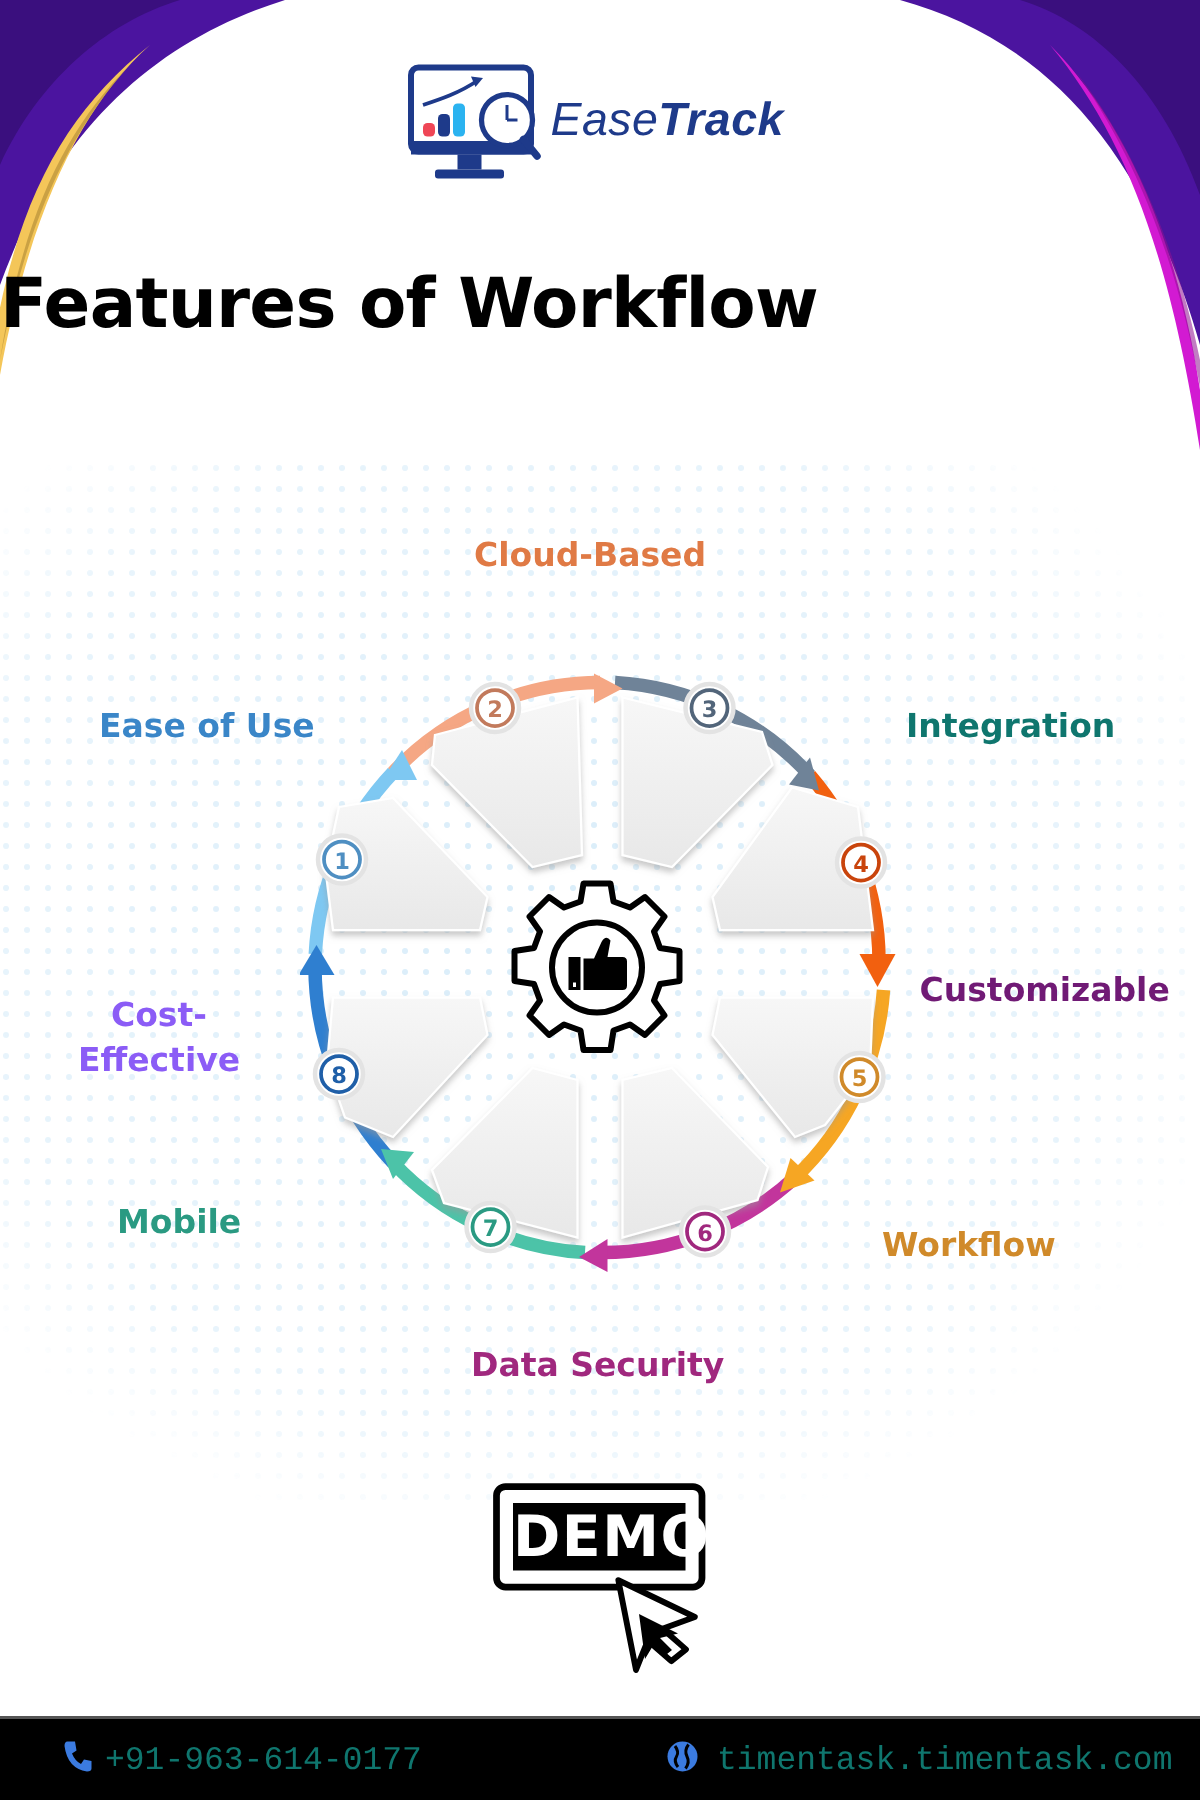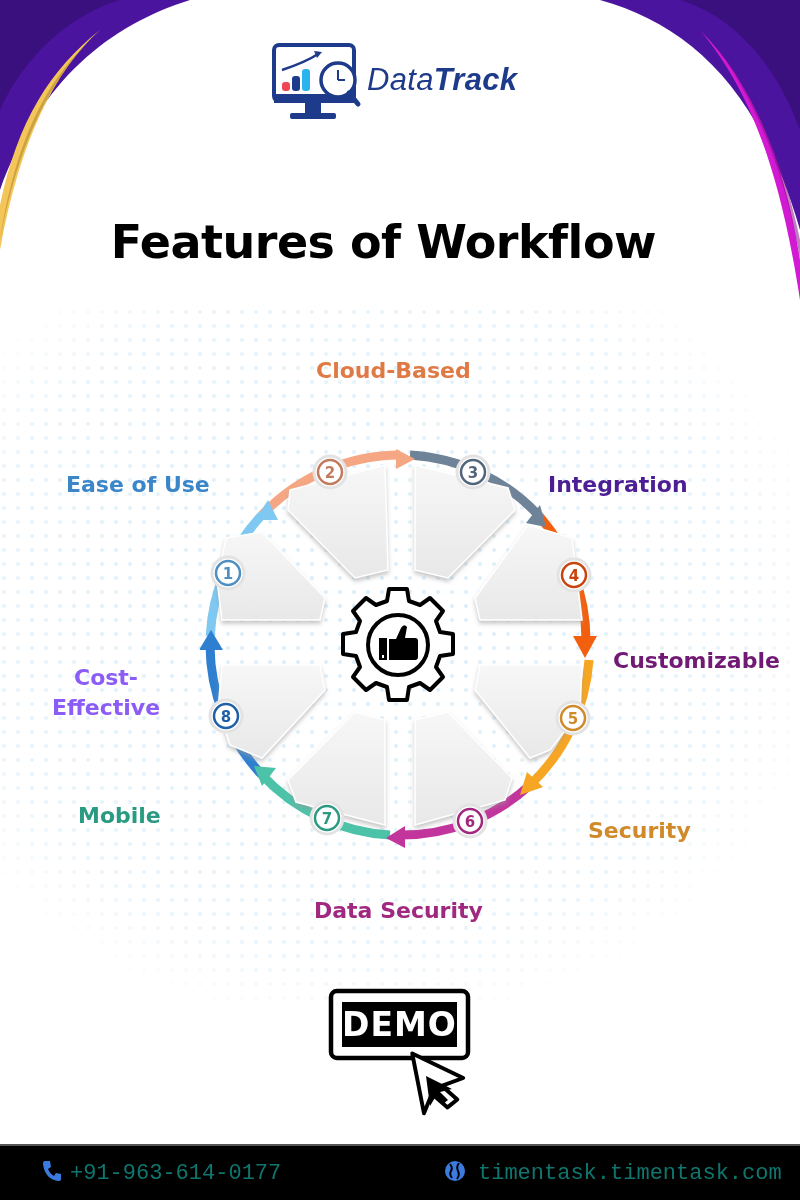--- a/index.html
+++ b/index.html
@@ -4,21 +4,21 @@
 <style>
   html, body { margin: 0; padding: 0; }
   body { width: 800px; height: 1200px; position: relative; overflow: hidden; background: #ffffff; font-family: "Liberation Sans", sans-serif; }
   .abs { position: absolute; }
   .corner-art { position: absolute; left: 0; top: 0; width: 800px; height: 360px; }
   .dots { position: absolute; left: 0; top: 300px; width: 800px; height: 700px; }
   .logo { position: absolute; left: 272px; top: 42px; width: 270px; height: 82px; }
   .logo-text { position: absolute; left: 95px; top: 20px; font-size: 31px; color: #1e3a8a; font-family: "Liberation Sans", sans-serif; letter-spacing: 0.3px; }
   .logo-text .light { font-style: italic; font-weight: 400; }
   .logo-text .bold { font-style: italic; font-weight: 700; }
-  .title { position: absolute; left: 0; top: 172px; width: 656px; text-align: right; font-family: "DejaVu Sans", sans-serif; font-weight: 700; font-size: 46px; line-height: 60px; color: #000; letter-spacing: -0.5px; margin-top: 40px; }
+  .title { position: absolute; left: 0; top: 172px; width: 656px; text-align: left; font-family: "DejaVu Sans", sans-serif; font-weight: 700; font-size: 46px; line-height: 60px; color: #000; letter-spacing: -0.5px; }
   .label { position: absolute; font-family: "DejaVu Sans", sans-serif; font-weight: 700; font-size: 22px; line-height: 30px; white-space: nowrap; }
   .wheel { position: absolute; left: 200px; top: 440px; width: 400px; height: 410px; }
   .footer { position: absolute; left: 0; top: 1144px; width: 800px; height: 56px; background: #000; border-top: 2px solid #555; }
   .footer-item { position: absolute; top: 14px; color: #0f766e; font-family: Liberation Mono, monospace; font-size: 22px; line-height: 28px; }
   .demo { position: absolute; left: 328px; top: 988px; width: 145px; height: 130px; }
 </style>
 </head>
 <body>
 
 <svg class="corner-art" viewBox="0 0 800 360">
@@ -62,39 +62,39 @@
     <rect x="10" y="40" width="8" height="9" rx="3" fill="#ef4656"></rect>
     <rect x="20" y="34" width="8" height="15" rx="3" fill="#1e3a8a"></rect>
     <rect x="30" y="27" width="8" height="22" rx="3" fill="#2bb3f0"></rect>
     <path d="M10,28 C22,24 34,20 46,12" fill="none" stroke="#1e3a8a" stroke-width="2.5"></path>
     <path d="M42,9 L50,10 L45,16 Z" fill="#1e3a8a"></path>
     <circle cx="66" cy="38" r="17" fill="#fff" stroke="#1e3a8a" stroke-width="3.5"></circle>
     <line x1="66" y1="38" x2="66" y2="28" stroke="#1e3a8a" stroke-width="2"></line>
     <line x1="66" y1="38" x2="73" y2="38" stroke="#1e3a8a" stroke-width="2"></line>
     <line x1="77" y1="51" x2="86" y2="62" stroke="#1e3a8a" stroke-width="5" stroke-linecap="round"></line>
   </svg>
-  <div class="logo-text"><span class="light">Data</span><span class="bold">Track</span></div>
+  <div class="logo-text"><span class="light">Ease</span><span class="bold">Track</span></div>
 </div>
 
 <div class="title">
   <div>Features of Workflow</div>
 </div>
 
 <div class="label" style="left:316px;top:356px;color:#e07a45">Cloud-Based</div>
 <div class="label" style="left:66px;top:470px;color:#3a86c8">Ease of Use</div>
-<div class="label" style="left:548px;top:470px;color:#4c1d95">Integration</div>
+<div class="label" style="left:604px;top:470px;color:#0f766e">Integration</div>
 <div class="label" style="left:47px;top:663px;color:#8b5cf6;text-align:center;width:118px">
   <div>Cost-</div>
   <div>Effective</div>
 </div>
 <div class="label" style="left:613px;top:646px;color:#701a75">Customizable</div>
 <div class="label" style="left:78px;top:801px;color:#2a9a82;text-align:left;width:150px">
   <div>Mobile</div>
 </div>
-<div class="label" style="left:588px;top:816px;color:#d08a2a">Security</div>
+<div class="label" style="left:588px;top:816px;color:#d08a2a">Workflow</div>
 <div class="label" style="left:314px;top:896px;color:#a0287e">Data Security</div>
 
 <svg class="wheel" viewBox="200 440 400 410">
   <defs>
     <linearGradient id="seg" x1="0" y1="0" x2="0" y2="1">
       <stop offset="0" stop-color="#f7f7f7"></stop>
       <stop offset="1" stop-color="#e8e8e8"></stop>
     </linearGradient>
     <filter id="sh" x="-20%" y="-20%" width="140%" height="140%">
       <feDropShadow dx="0" dy="3" stdDeviation="2" flood-color="#9a9a9a" flood-opacity="0.55"></feDropShadow>
@@ -186,21 +186,21 @@
   </g>
 </svg>
 
 <div class="demo">
   <svg width="145" height="130" viewBox="0 0 145 130">
     <rect x="3" y="3" width="137" height="67" rx="6" fill="#fff" stroke="#000" stroke-width="4.5"></rect>
     <rect x="14" y="14" width="115" height="45" fill="#000"></rect>
     <polygon points="88,75 140,100 118,108 134,122 124,130 108,116 100,136" fill="#fff" stroke="#000" stroke-width="4" stroke-linejoin="round" transform="translate(-2,-8) scale(0.98)"></polygon>
     <polygon points="98,88 124,101 112,104 120,112 115,116 108,108 102,118" fill="#000"></polygon>
   </svg>
-  <div class="abs" style="left:14px;top:14px;width:96px;height:45px;line-height:45px;text-align:center;color:#fff;font-family:'DejaVu Sans',sans-serif;font-weight:700;font-size:33px;letter-spacing:1px">DEMO</div>
+  <div class="abs" style="left:14px;top:14px;width:96px;height:45px;line-height:45px;text-align:center;color:#fff;font-family:'DejaVu Sans',sans-serif;font-weight:700;font-size:38px;letter-spacing:1px">DEMO</div>
 </div>
 
 <div class="footer">
   <div class="footer-item" style="left:42px">
     <svg width="20" height="22" viewBox="0 0 20 22" style="vertical-align:-3px;margin-right:8px">
       <path d="M3 1 L8 1 L9 7 L6 9 Q8 14 12 16 L14 13 L19 14 L19 19 Q19 21 16 21 Q3 19 1 4 Q1 1 3 1 Z" fill="#3b7be0"></path>
     </svg><span>+91-963-614-0177</span>
   </div>
   <div class="footer-item" style="left:444px">
     <svg width="22" height="22" viewBox="0 0 22 22" style="vertical-align:-3px;margin-right:12px">

